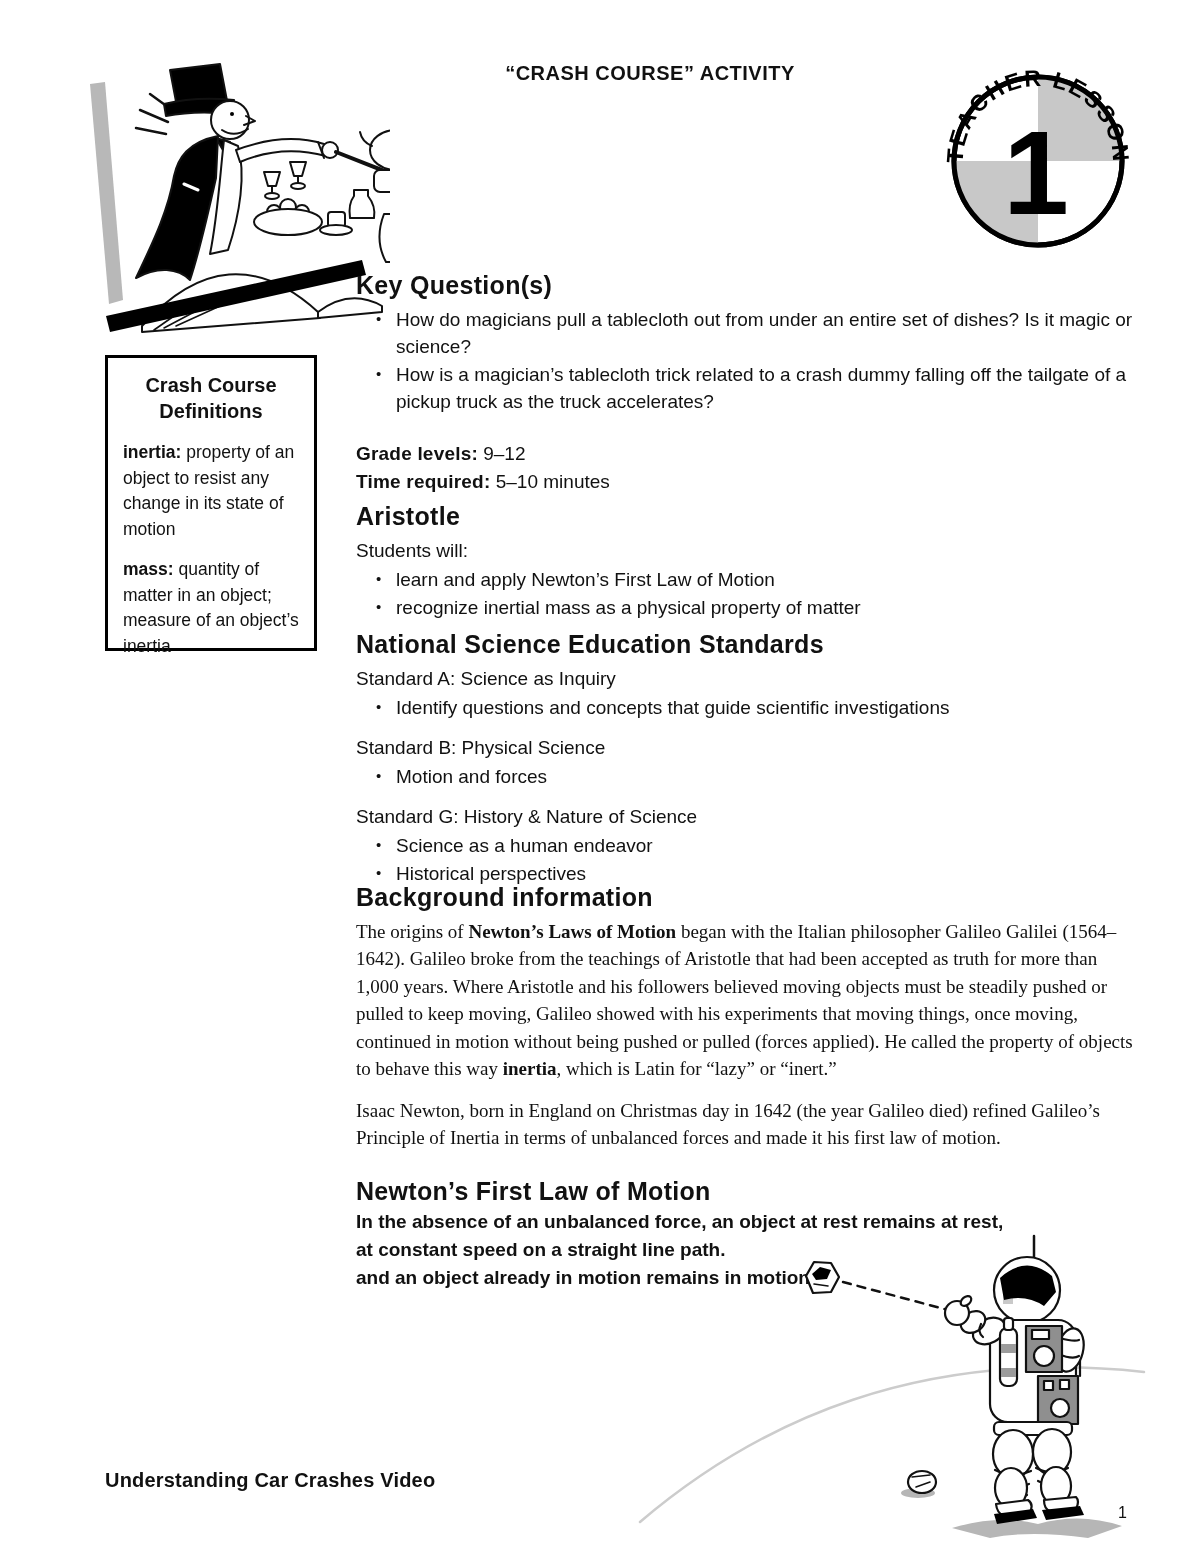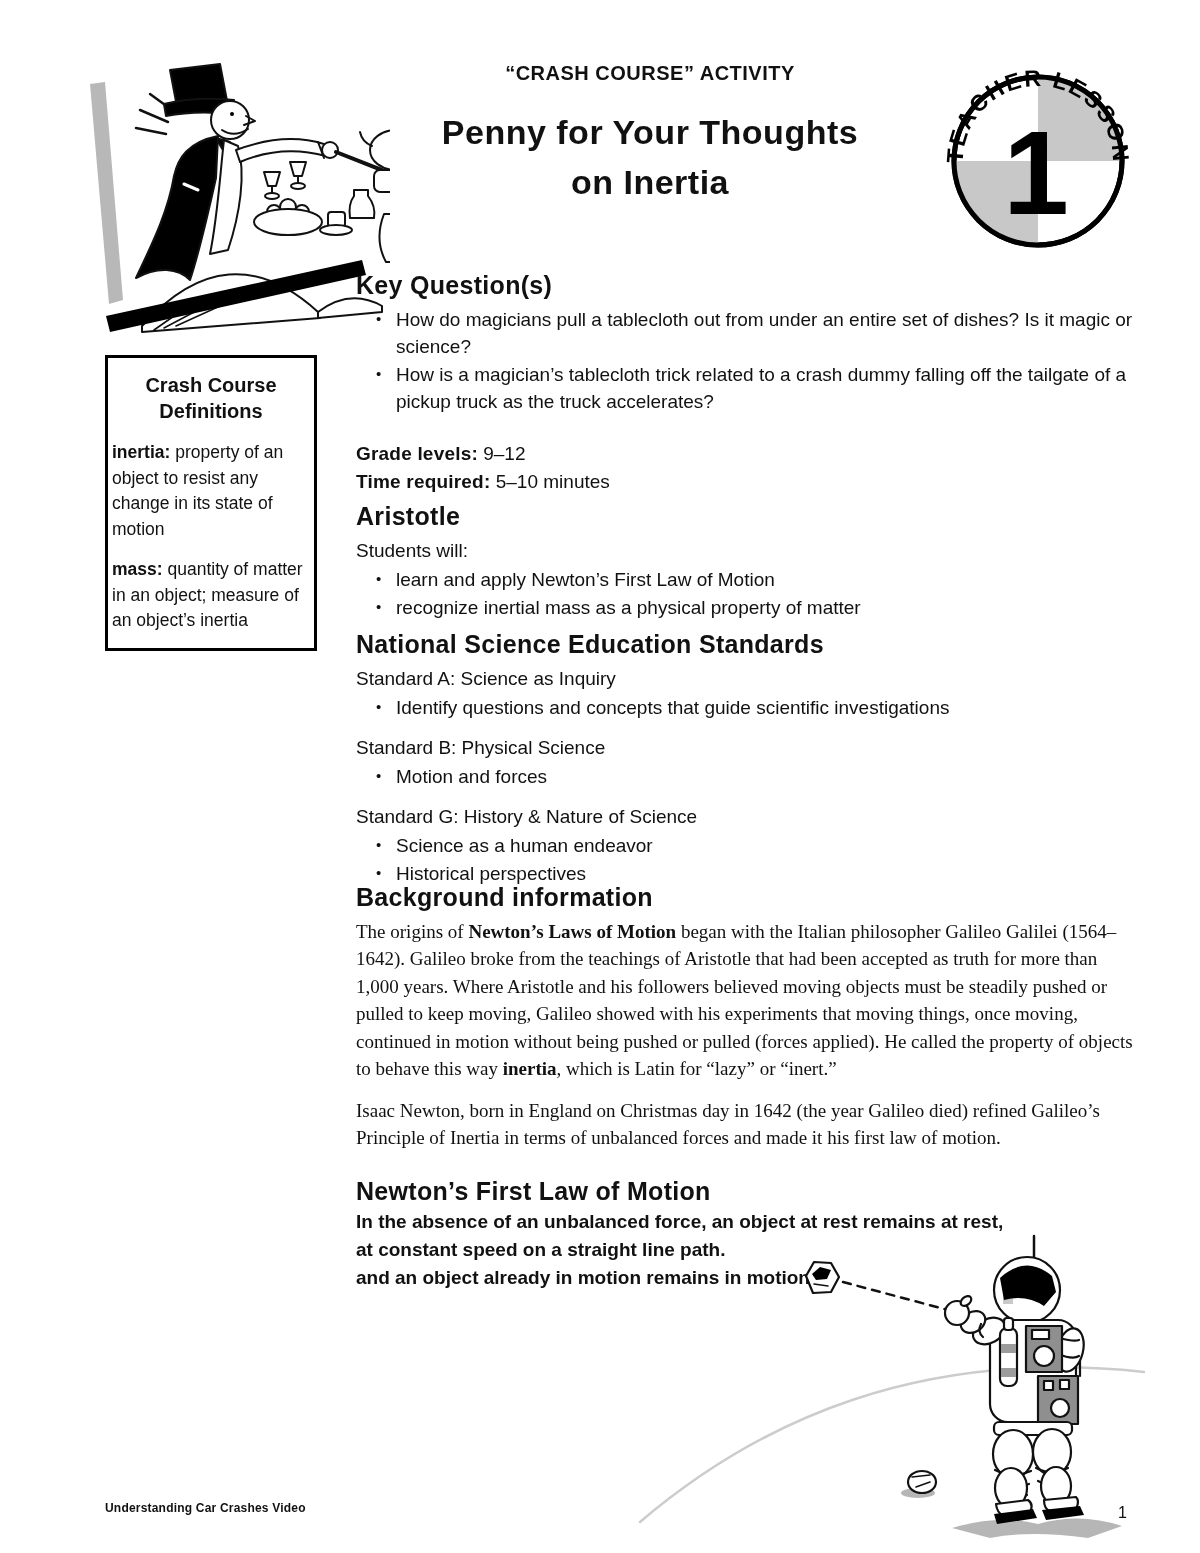--- a/index.html
+++ b/index.html
@@ -14,53 +14,49 @@
   .title{font-size:34px;font-weight:bold;line-height:50px;margin:0;letter-spacing:.5px;}
   
   .badge{position:absolute;left:943px;top:66px;width:190px;height:190px;}
   .badge text{font-family:"Liberation Sans",sans-serif;}
   
   .magician{position:absolute;left:78px;top:54px;width:312px;height:292px;}
   .astronaut{position:absolute;left:600px;top:1230px;width:560px;height:310px;}
   
   .defbox{
     position:absolute;left:105px;top:355px;width:212px;height:296px;
-    border:3px solid #000;box-sizing:border-box;padding:14px 4px;
+    border:3px solid #000;box-sizing:border-box;padding:14px 15px;
   }
   .defbox-title{font-size:20px;font-weight:bold;text-align:center;line-height:26px;margin:0 0 16px;}
   .defterm{font-size:17.5px;line-height:25.5px;margin:0 0 15px;}
   .defterm b{font-size:17.5px;}
   
   .main{position:absolute;left:356px;top:272px;width:778px;font-size:19px;line-height:27.5px;}
   .sec{position:absolute;left:0;width:778px;}
   #sec-kq{top:0;} #sec-meta{top:168px;} #sec-obj{top:231px;}
   #sec-std{top:359px;} #sec-bg{top:612px;} #sec-law{top:906px;}
   .doc-h{font-size:25px;font-weight:bold;margin:0 0 6px;letter-spacing:.3px;}
   .doc-list{list-style:none;margin:2px 0 0;padding:0;}
   .doc-list li{position:relative;padding-left:40px;margin:0;}
   .doc-list .blt{position:absolute;left:20px;top:-1px;font-size:15px;}
   .meta-line{margin:0;line-height:28px;}
   .meta-line b{letter-spacing:.2px;}
   .std-group{margin:0 0 12px;}
   .std-title{margin:0 0 1px;}
   .para{margin:0 0 14px;font-family:Liberation Serif, serif;}
   .law-line{font-weight:bold;line-height:28px;margin:0;}
   
-  .footer-left{position:absolute;left:105px;top:1489px;font-size:12px;font-weight:600;letter-spacing:.2px;}
+  .footer-left{position:absolute;left:105px;top:1449px;font-size:20px;font-weight:600;letter-spacing:.2px;}
   .footer-page{position:absolute;left:1118px;top:1488px;font-size:16px;}
 </style>
 </head>
 <body>
 
 <div class="header">
   <p class="kicker">“CRASH COURSE” ACTIVITY</p>
-  <h1 class="title">
-    <span style="display:block">Penny for Your Thoughts</span>
-    <span style="display:block">on Inertia</span>
-  </h1>
 </div>
 
 <svg class="badge" viewBox="0 0 190 190">
   <circle cx="95" cy="95" r="84" fill="#ffffff" stroke="#000" stroke-width="5"></circle>
   <path d="M95,95 L95,11 A84,84 0 0 1 179,95 Z" fill="#c8c8c8"></path>
   <path d="M95,95 L11,95 A84,84 0 0 0 95,179 Z" fill="#c8c8c8"></path>
   <circle cx="95" cy="95" r="84" fill="none" stroke="#000" stroke-width="5"></circle>
   <path id="badgeArc" d="M 25,122 A 75,75 0 1 1 165,122" fill="none"></path>
   <text font-size="23" font-weight="bold" letter-spacing="2" fill="#000">
     <textPath href="#badgeArc" startOffset="50%" text-anchor="middle">TEACHER LESSON</textPath>

